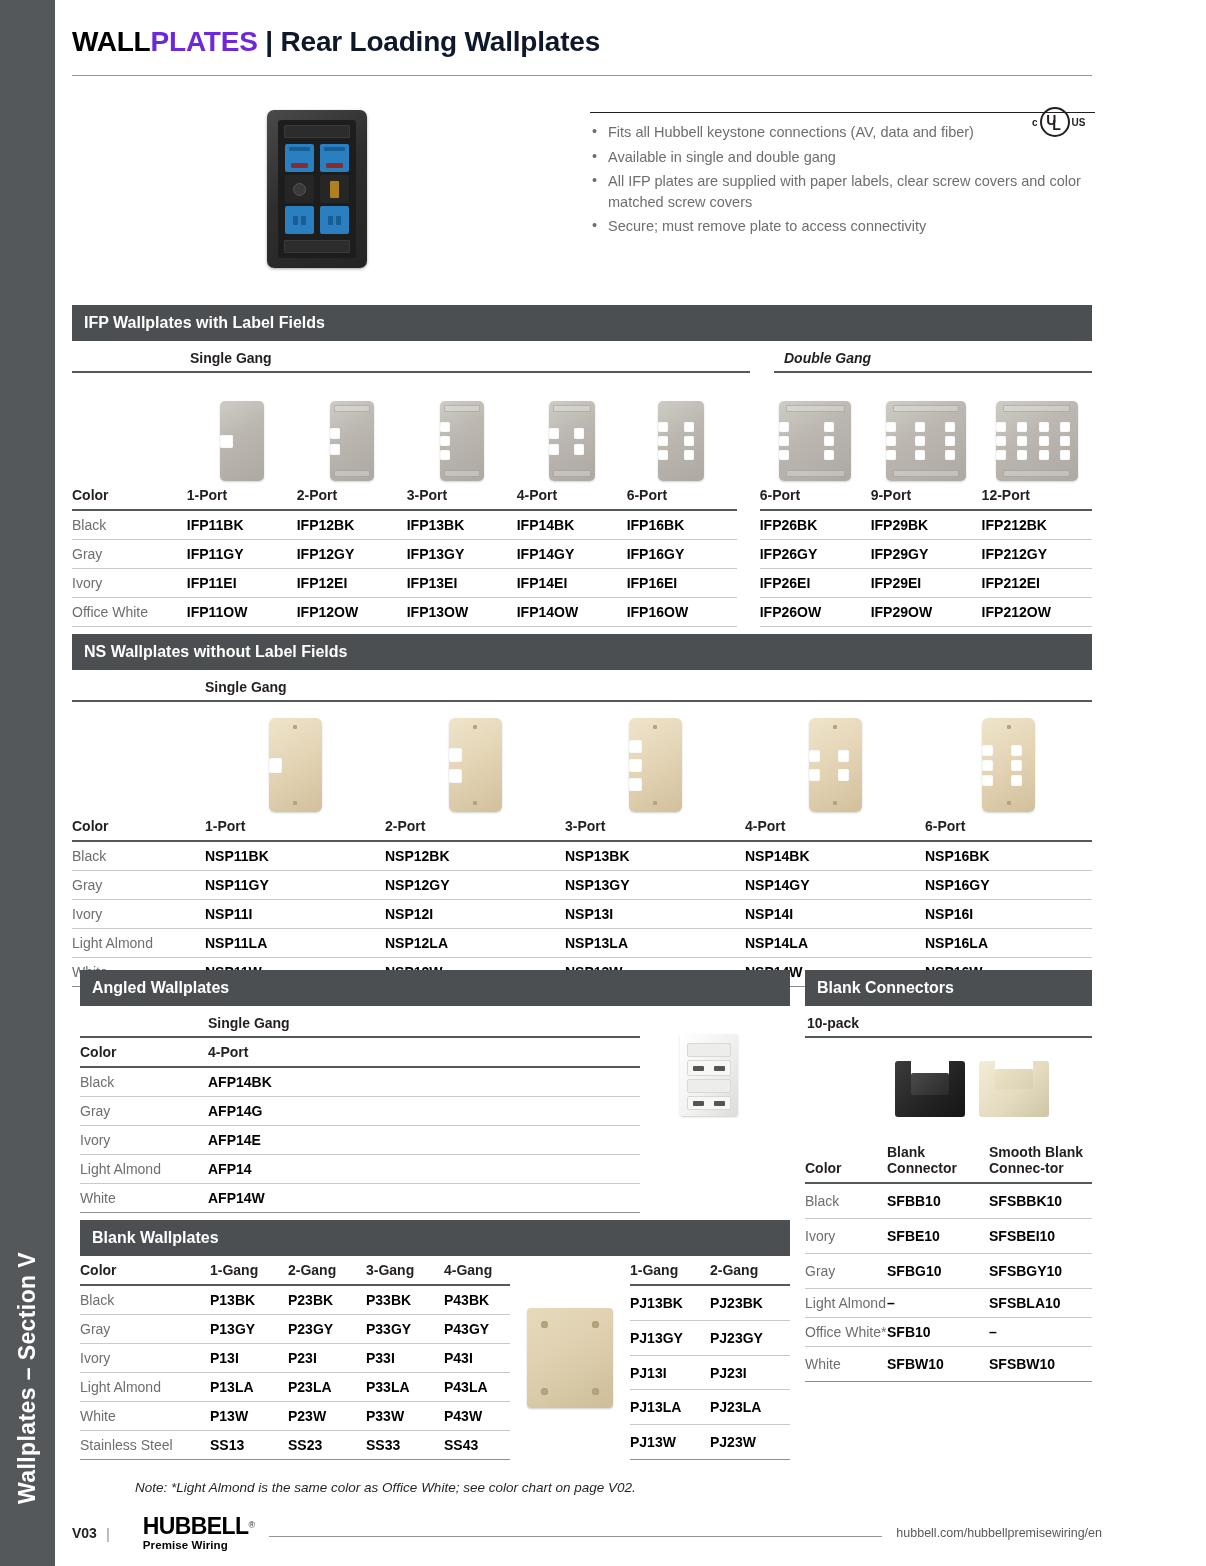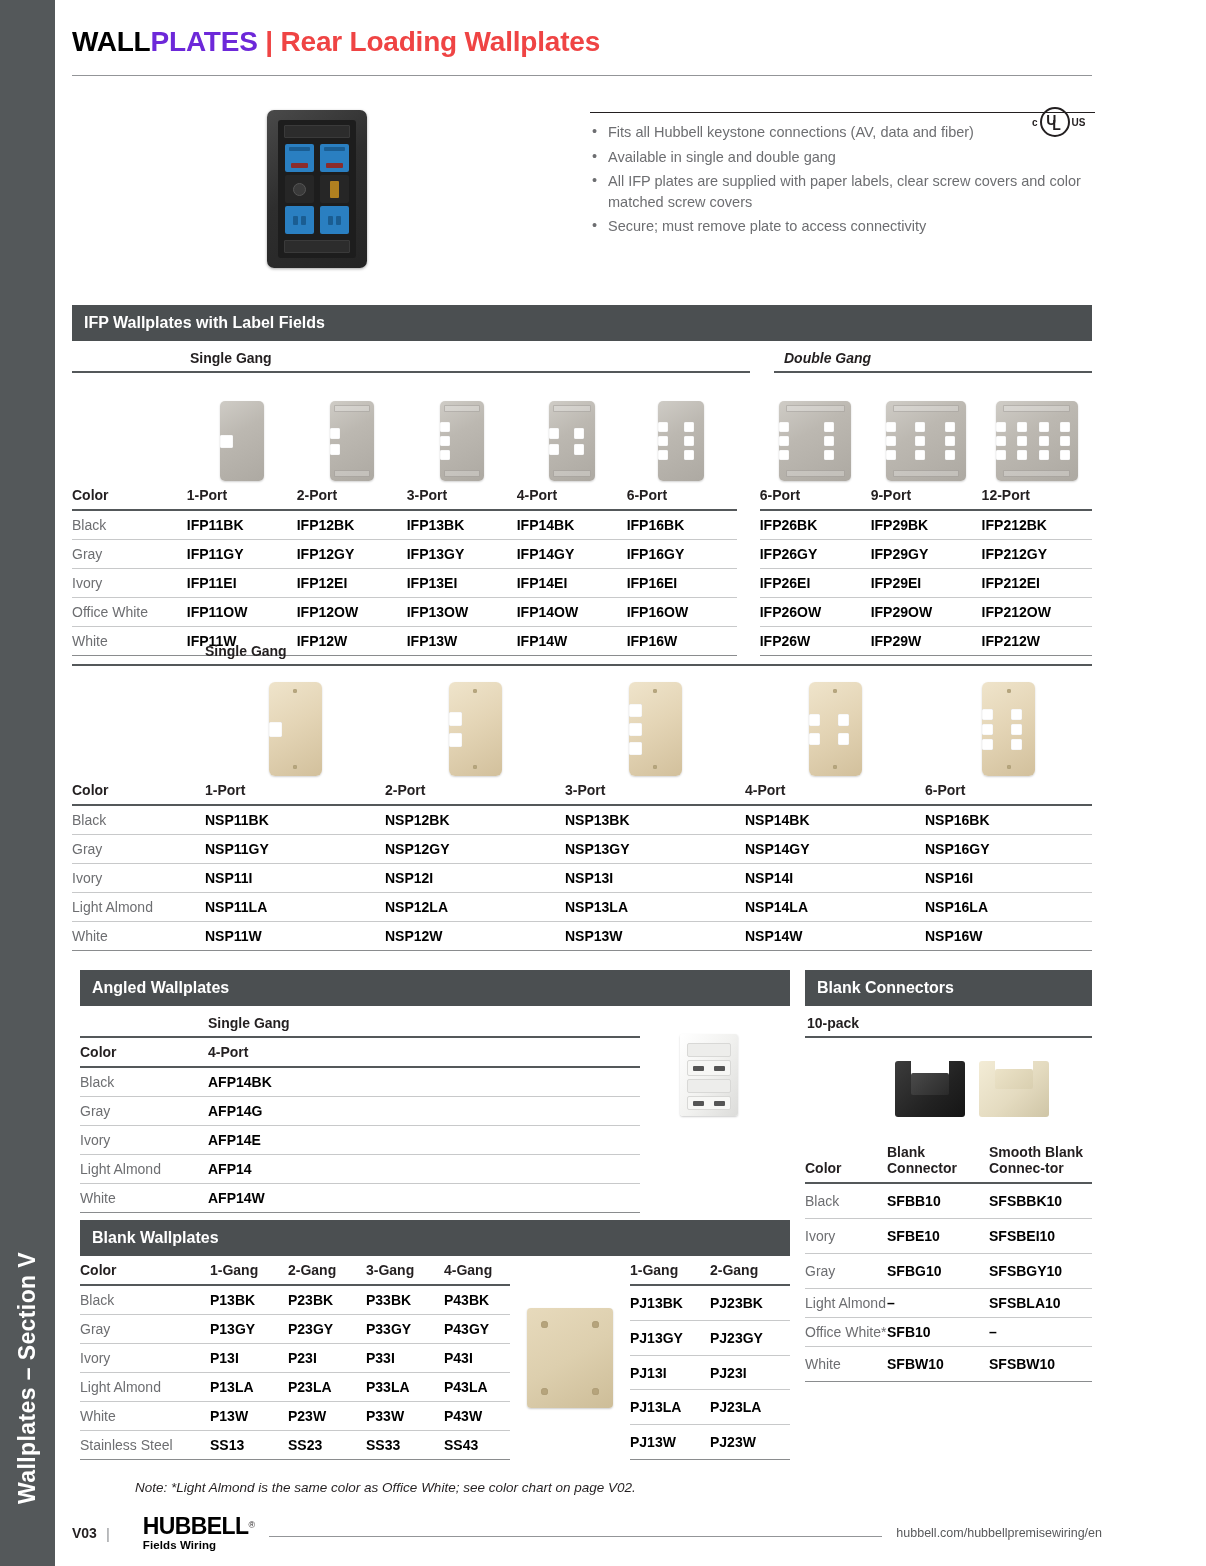--- a/index.html
+++ b/index.html
@@ -43,21 +43,21 @@
   }
 
   
   .title-wrap { position: absolute; left: 17px; top: 26px; width: 1020px; }
   h1.page-title {
     font-size: 28px; font-weight: bold; letter-spacing: -.2px;
     white-space: nowrap;
   }
   h1.page-title .w1 { color: #000000; }
   h1.page-title .w2 { color: #6d28d9; }
-  h1.page-title .w3 { color: #ef4444; }
+  h1.page-title .w3 { color: #0f172a; }
   .title-rule {
     position: absolute; left: 17px; top: 75px;
     width: 1020px; height: 1px; background: #939598;
   }
 
   
   .hero-img { position: absolute; left: 212px; top: 110px; }
   .plate-photo {
     width: 100px; height: 158px;
     background: linear-gradient(145deg,#4a4a4a 0%, #2e2e2e 45%, #242424 100%);
@@ -475,20 +475,21 @@
           <td style="border-bottom:none!important"></td>
           <td class="partcell">IFP26W</td>
           <td class="partcell">IFP29W</td>
           <td class="partcell">IFP212W</td>
         </tr>
       </tbody>
     </table>
   </div>
 
   <div style="position:absolute; left:17px; top:634px; width:1020px;">
+    <div class="sec-bar">NS Wallplates without Label Fields</div>
 
     <div class="grp-row">
       <div style="width:100%;">
         <div class="grp-cell" style="padding-left:133px;">Single Gang</div>
         <div class="grp-underline"></div>
       </div>
     </div>
 
     <div class="strip" style="height:110px;">
       <div class="cell" style="width:133px;"></div>
@@ -854,19 +855,19 @@
     </table>
   </div>
 
   <div class="note">Note: *Light Almond is the same color as Office White; see color chart on page V02.</div>
 
   <div class="footer">
     <div class="foot-page">V03</div>
     <div class="foot-div">|</div>
     <div class="brand" style="margin-left:24px;">
       <div><span class="b1">HUBBELL</span><span class="reg">®</span></div>
-      <div class="b2">Fields Wiring</div>
+      <div class="b2">Premise Wiring</div>
     </div>
     <div class="foot-rule"></div>
     <div class="foot-url">hubbell.com/hubbellpremisewiring/en</div>
   </div>
 
 </div>
 
 </body></html>

